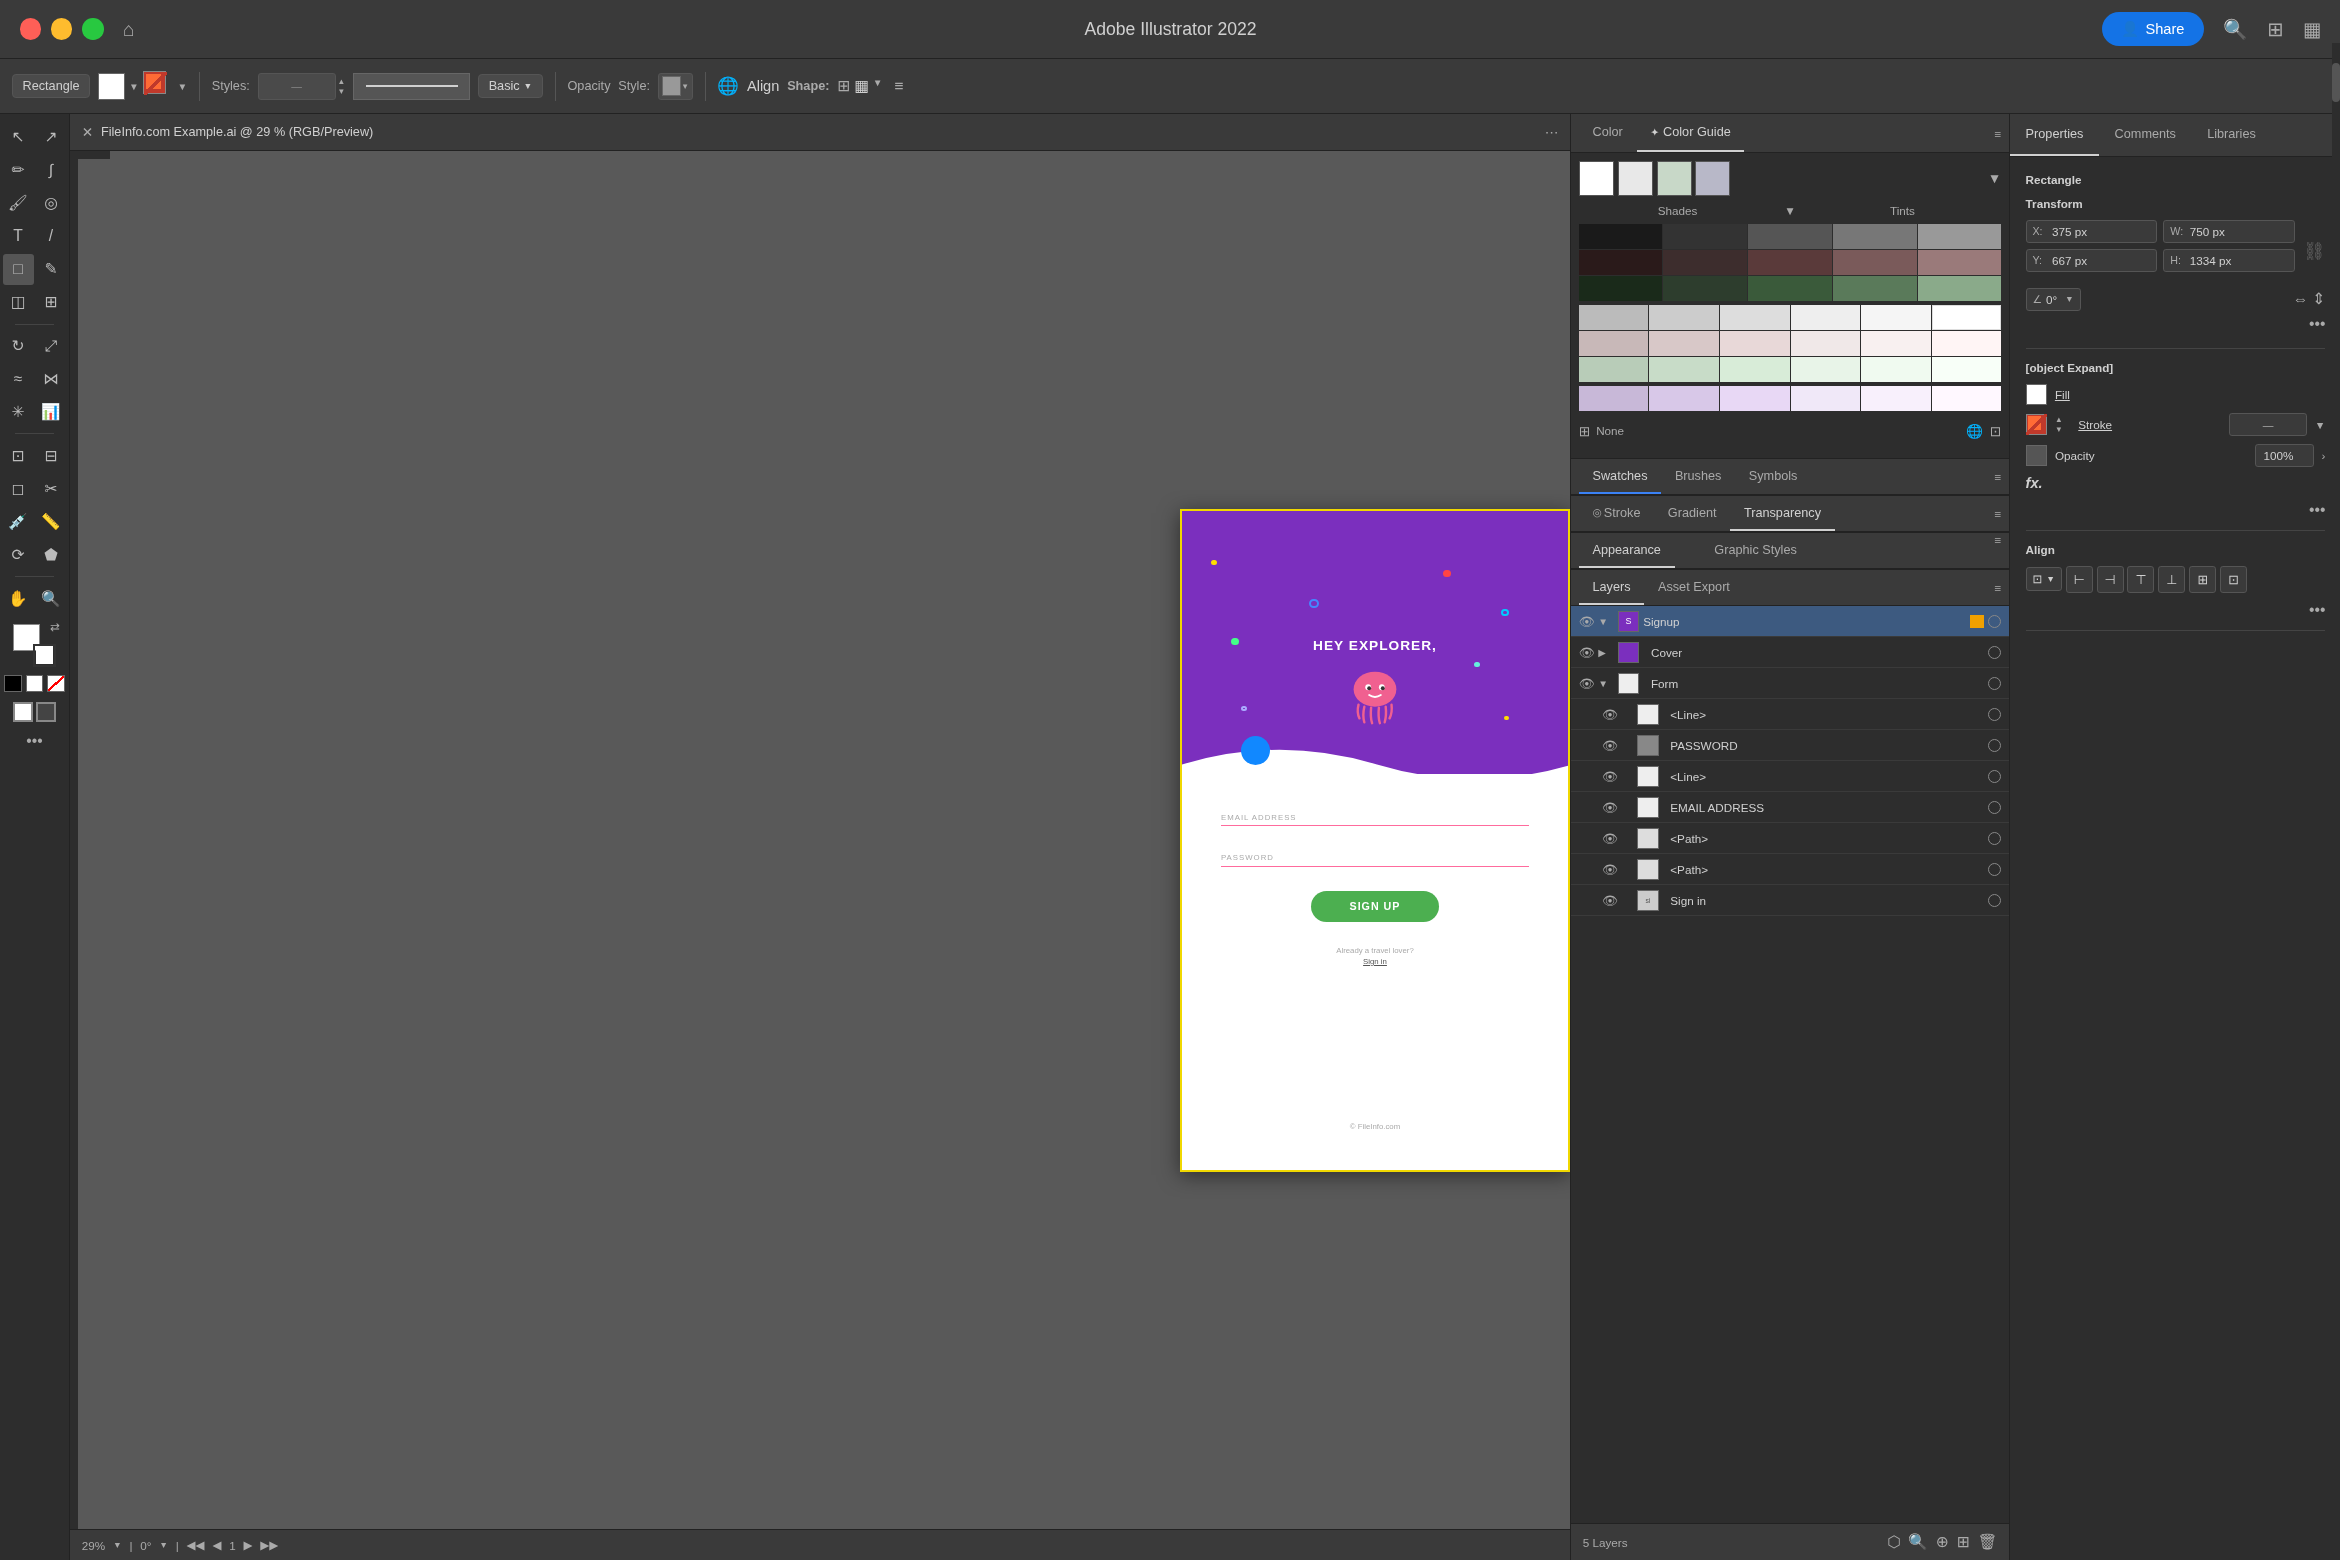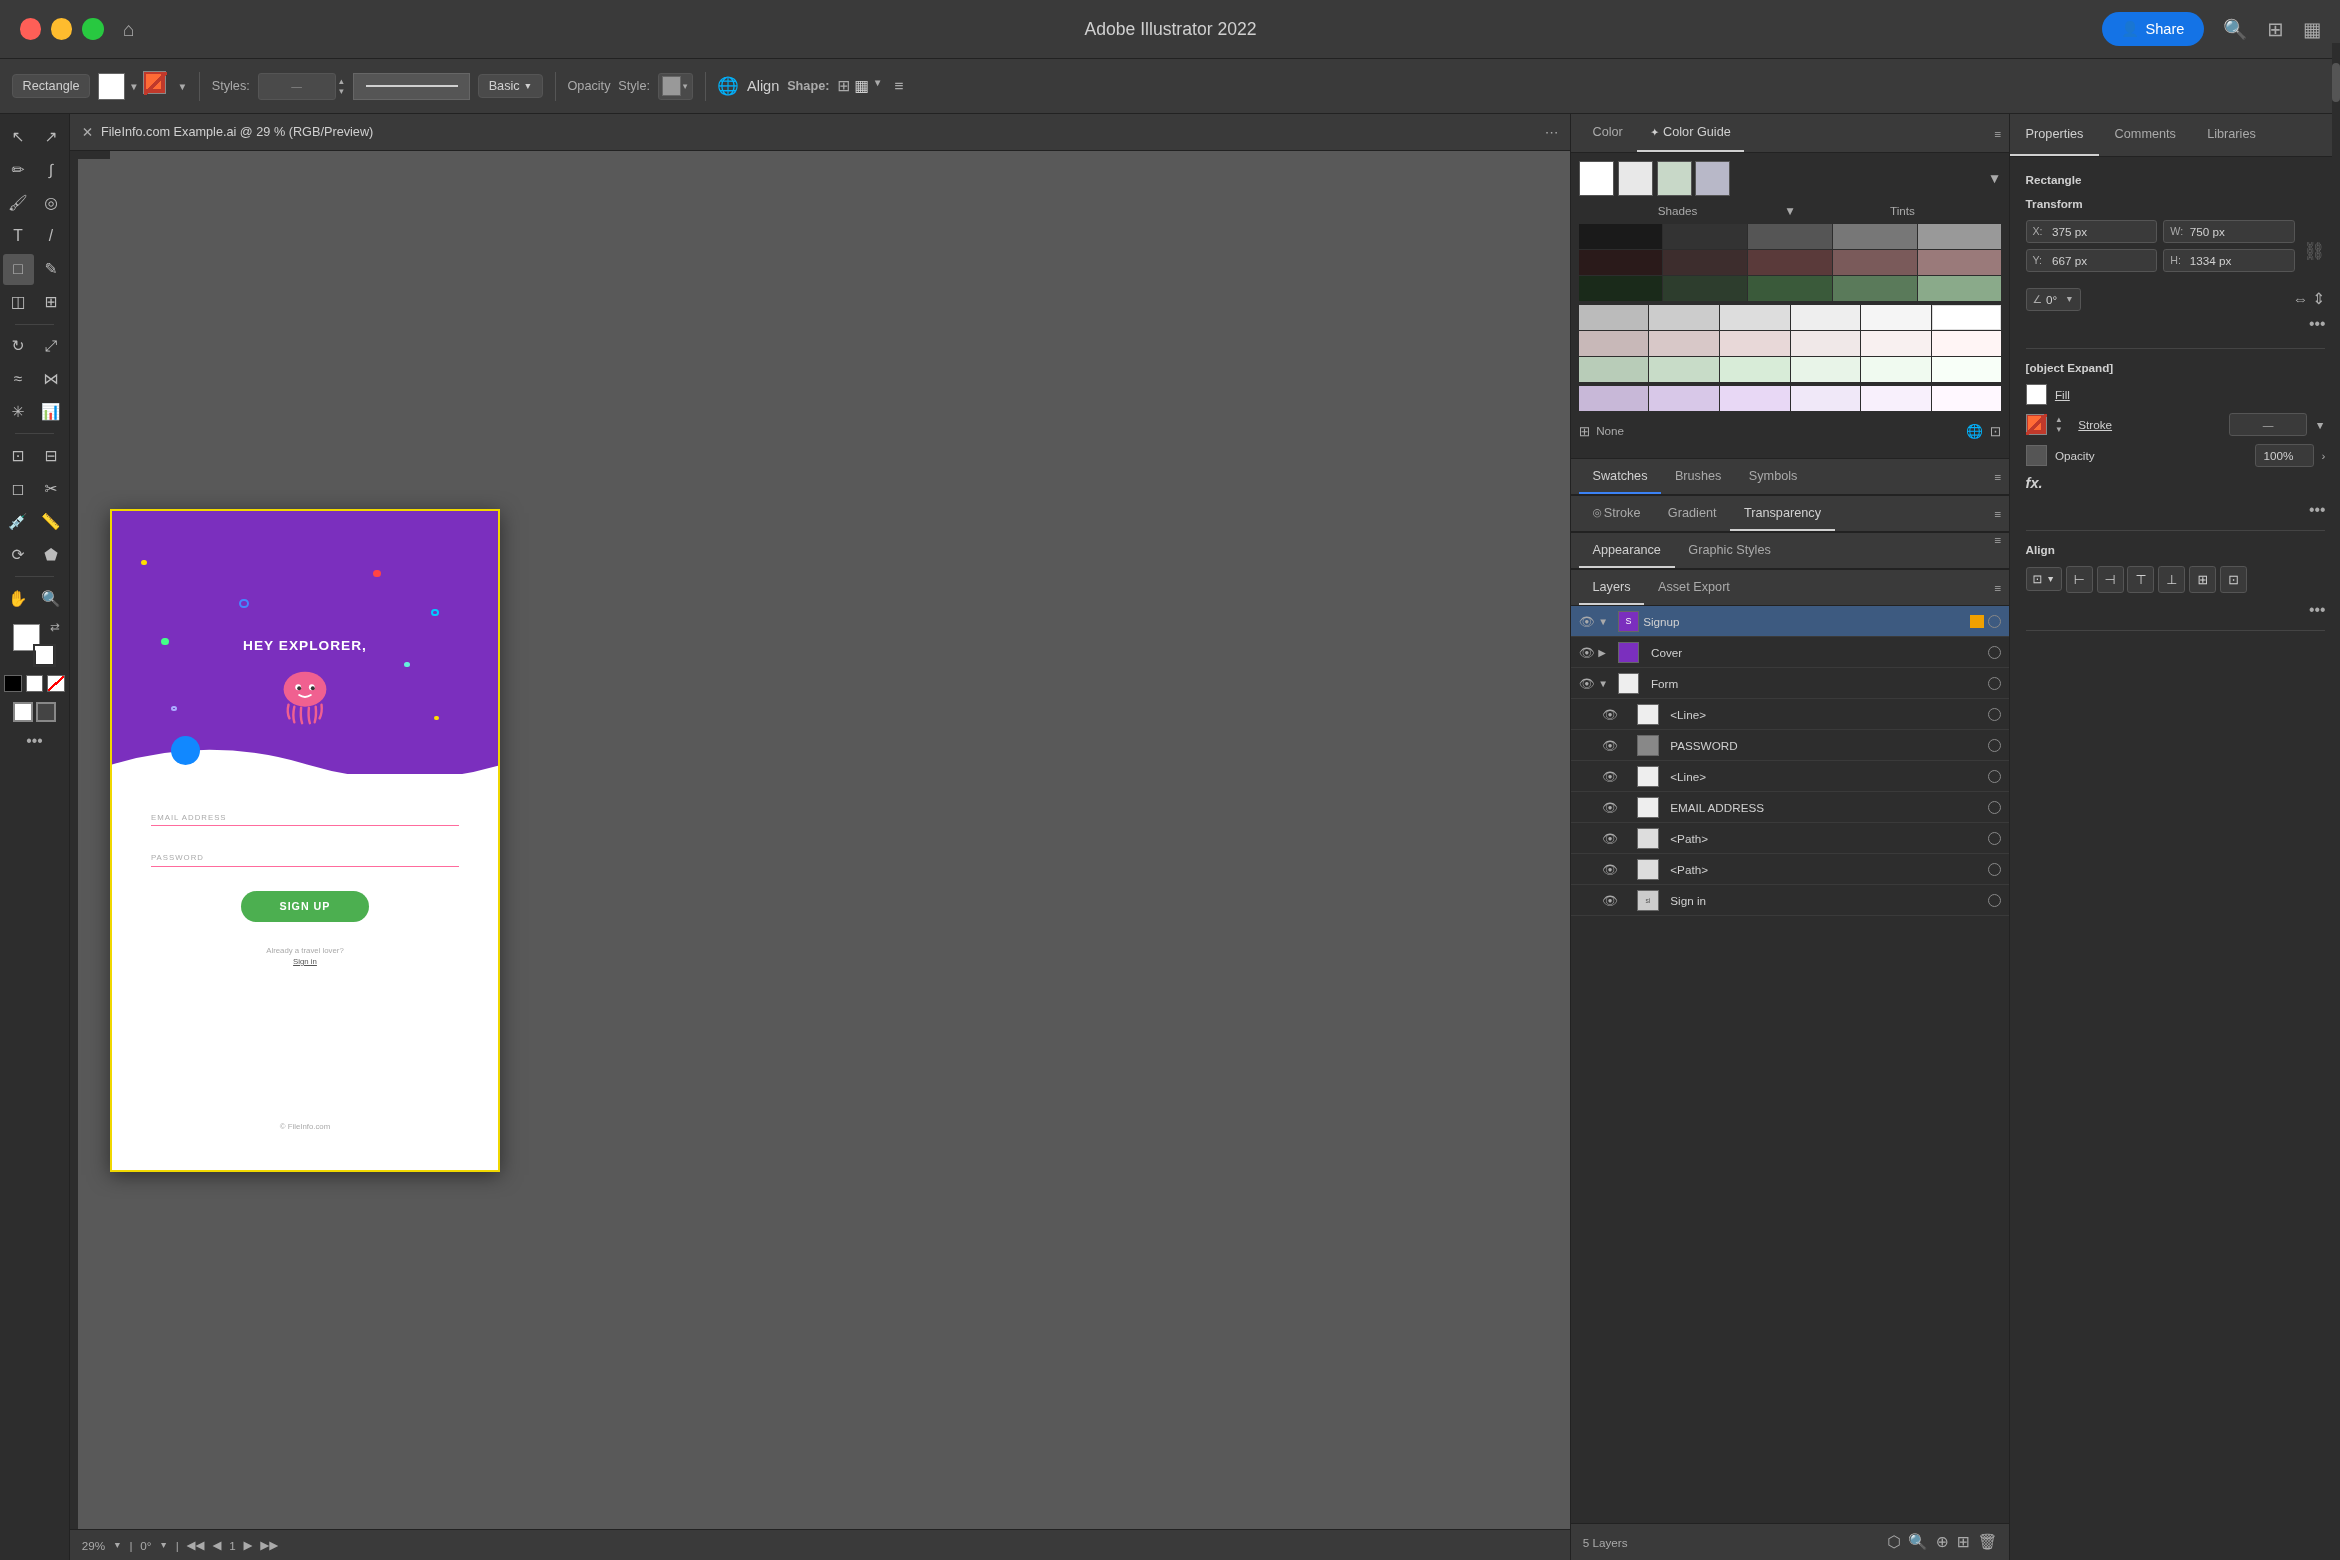--- a/index.html
+++ b/index.html
@@ -87,21 +87,21 @@
       color: #d0d0d0;
     }
     .tab-close { color: #aaa; cursor: pointer; font-size: 13.7px; }
     #canvas {
       position: absolute;
       top: 37px;
       left: 0; right: 0; bottom: 31px;
       background: #595959;
       display: flex;
       align-items: center;
-      justify-content: flex-start;
+      justify-content: flex-end;
       margin-left: 40px;
     }
     .artboard {
       position: relative;
       width: 390px;
       height: 663px;
       background: white;
       box-shadow: 0 3.9px 19.5px rgba(0,0,0,0.5);
       overflow: hidden;
       border: 2px solid #f0d800;
@@ -482,20 +482,21 @@
     .sgt-menu { margin-left: auto; color: #aaa; cursor: pointer; }
 
     
     .appear-tabs {
       display: flex;
       background: #3a3a3a;
       border-bottom: 1px solid #222;
       border-top: 1px solid #222;
       height: 37px;
       padding: 0 7.8px;
+      gap: 26px;
     }
     .at-tab {
       padding: 0 13.7px;
       font-size: 12.7px;
       color: #aaa;
       cursor: pointer;
       height: 100%;
       display: flex;
       align-items: center;
       border-bottom: 2px solid transparent;

